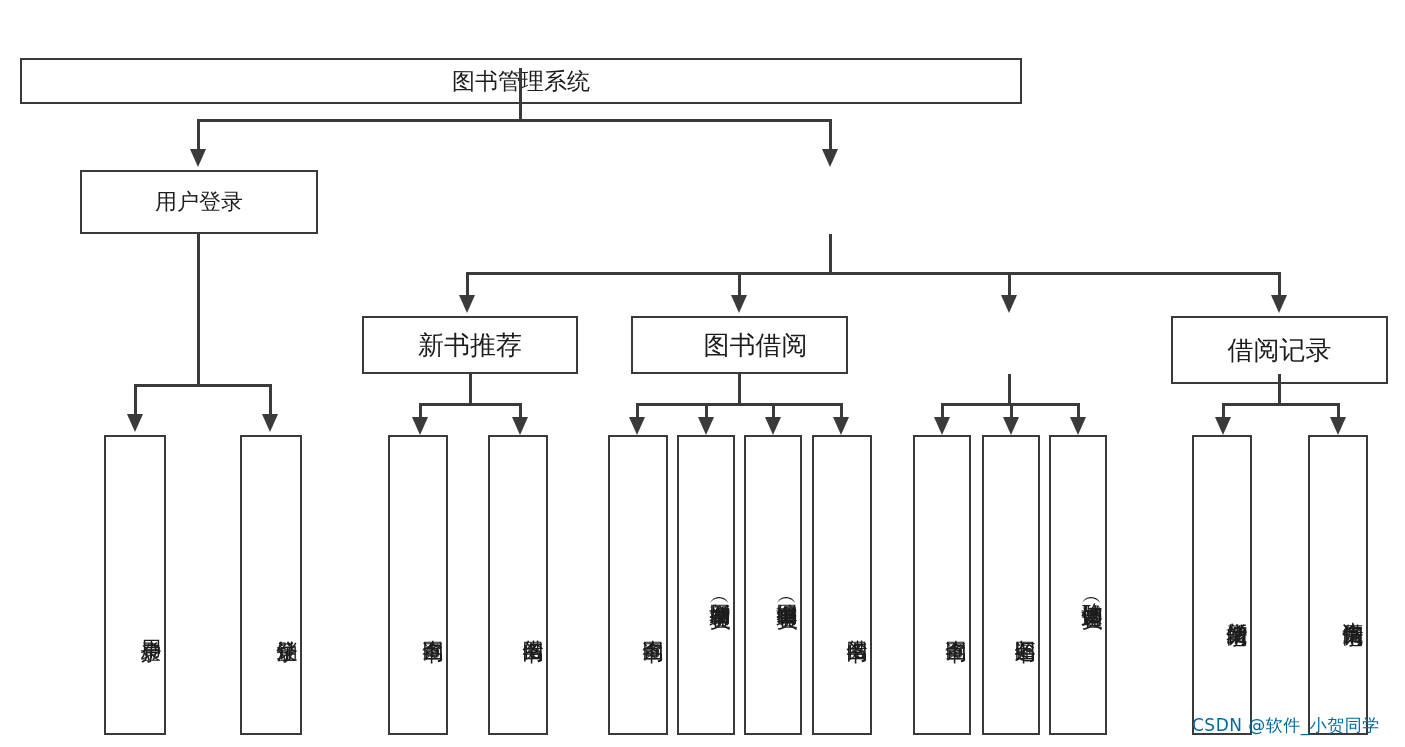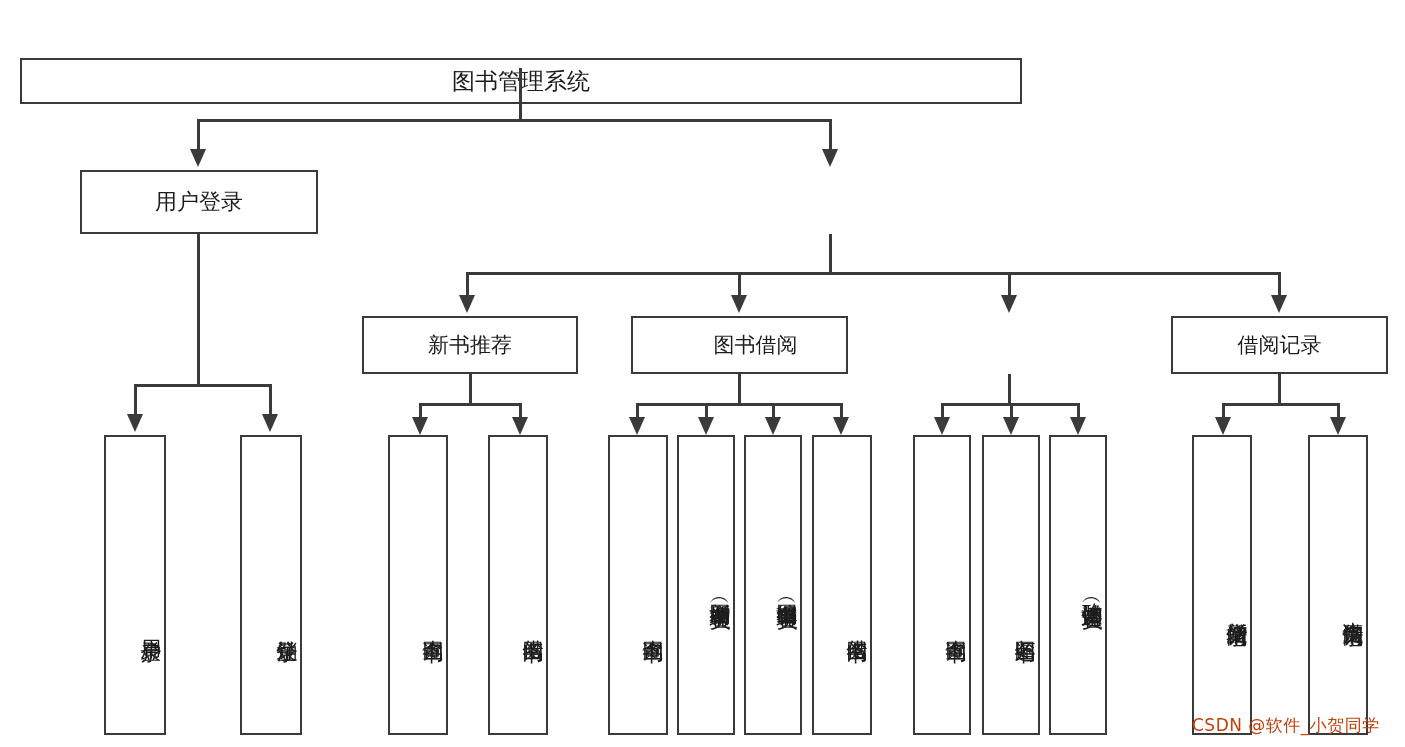--- a/index.html
+++ b/index.html
@@ -27,21 +27,21 @@
     border: 2.5px solid #3a3a3a;
     display: flex;
     align-items: center;
     justify-content: center;
     text-align: center;
     color: #1d1d1d;
     line-height: 1.25;
   }
   .node.root       { font-size: 23px; }
   .node.level1     { font-size: 22px; }
-  .node.level2     { font-size: 21px; }
+  .node.level2     { font-size: 26px; }
   .node.leaf {
     font-size: 21px;
     writing-mode: vertical-rl;
     text-orientation: upright;
     align-items: flex-start;
     justify-content: center;
     padding-top: 14px;
     letter-spacing: 1px;
   }
   .node .label {
@@ -63,21 +63,21 @@
     border-left: 8px solid transparent;
     border-right: 8px solid transparent;
     border-top: 18px solid #3a3a3a;
   }
   
   #watermark {
     position: absolute;
     left: 1192px;
     top: 714px;
     font-size: 17px;
-    color: #c2410c;
+    color: #0369a1;
     white-space: nowrap;
     letter-spacing: 0.5px;
     pointer-events: none;
   }
 </style>
 </head>
 <body>
 
 <div id="canvas">
 
@@ -117,21 +117,21 @@
   <div class="arrow" style="left:1001px; top:295px;"></div>
   <div class="vline" style="left:1278px; top:272px; height:26px;"></div>
   <div class="arrow" style="left:1271px; top:295px;"></div>
 
   <div class="node level2" style="left:362px; top:316px; width:216px; height:58px;">
     <span class="label">新书推荐</span>
   </div>
   <div class="node level2" style="left:631px; top:316px; width:217px; height:58px;padding-left:32px;">
     <span class="label">图书借阅</span>
   </div>
-  <div class="node level2" style="left:1171px; top:316px; width:217px; height:58px;">
+  <div class="node level2" style="left:1171px; top:316px; width:217px; height:68px;">
     <span class="label">借阅记录</span>
   </div>
 
   <div class="vline" style="left:469px; top:374px; height:31px;"></div>
   <div class="hline" style="left:419px; top:403px; width:103px;"></div>
   <div class="vline" style="left:419px; top:403px; height:16px;"></div>
   <div class="arrow" style="left:412px; top:417px;"></div>
   <div class="vline" style="left:519px; top:403px; height:16px;"></div>
   <div class="arrow" style="left:512px; top:417px;"></div>
 

